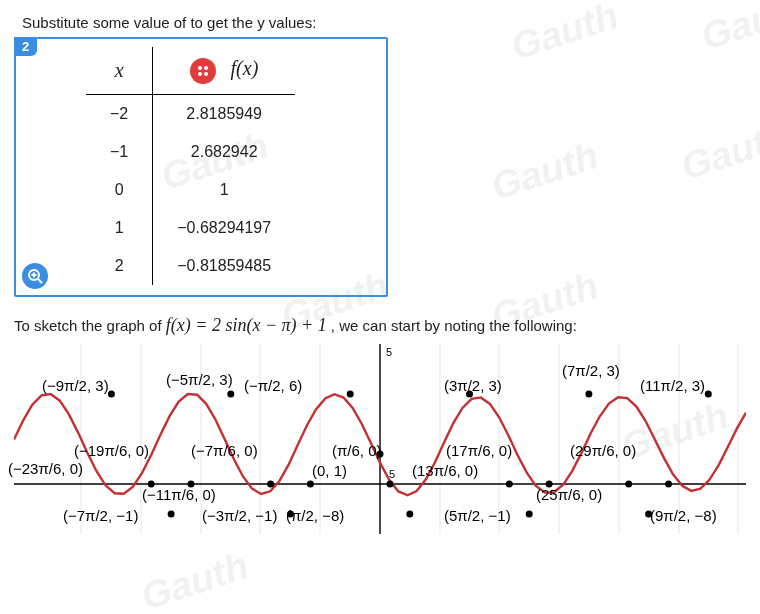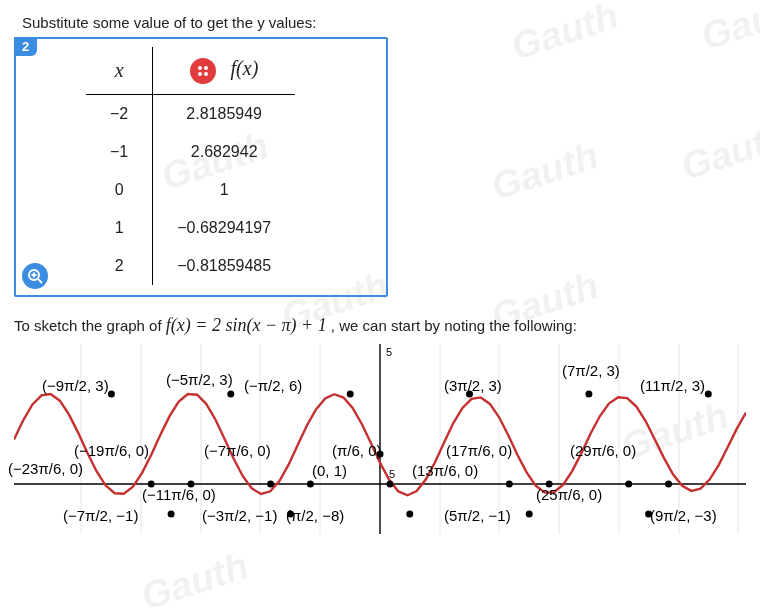--- a/index.html
+++ b/index.html
@@ -152,28 +152,28 @@
 
     <span class="ptlabel" style="left:28px;top:33px">(−9π/2, 3)</span>
     <span class="ptlabel" style="left:152px;top:27px">(−5π/2, 3)</span>
     <span class="ptlabel" style="left:230px;top:33px">(−π/2, 6)</span>
     <span class="ptlabel" style="left:430px;top:33px">(3π/2, 3)</span>
     <span class="ptlabel" style="left:548px;top:18px">(7π/2, 3)</span>
     <span class="ptlabel" style="left:626px;top:33px">(11π/2, 3)</span>
 
     <span class="ptlabel" style="left:60px;top:98px">(−19π/6, 0)</span>
     <span class="ptlabel" style="left:-6px;top:116px">(−23π/6, 0)</span>
-    <span class="ptlabel" style="left:190px;top:98px">(−7π/6, 0)</span>
+    <span class="ptlabel" style="left:177px;top:98px">(−7π/6, 0)</span>
     <span class="ptlabel" style="left:128px;top:142px">(−11π/6, 0)</span>
     <span class="ptlabel" style="left:318px;top:98px">(π/6, 0)</span>
     <span class="ptlabel" style="left:298px;top:118px">(0, 1)</span>
     <span class="ptlabel" style="left:432px;top:98px">(17π/6, 0)</span>
     <span class="ptlabel" style="left:398px;top:118px">(13π/6, 0)</span>
     <span class="ptlabel" style="left:556px;top:98px">(29π/6, 0)</span>
     <span class="ptlabel" style="left:522px;top:142px">(25π/6, 0)</span>
 
     <span class="ptlabel" style="left:49px;top:163px">(−7π/2, −1)</span>
     <span class="ptlabel" style="left:188px;top:163px">(−3π/2, −1)</span>
     <span class="ptlabel" style="left:272px;top:163px">(π/2, −8)</span>
     <span class="ptlabel" style="left:430px;top:163px">(5π/2, −1)</span>
-    <span class="ptlabel" style="left:636px;top:163px">(9π/2, −3)</span>
+    <span class="ptlabel" style="left:636px;top:163px">(9π/2, −8)</span>
   </div>
 </div>
 
 </body></html>

